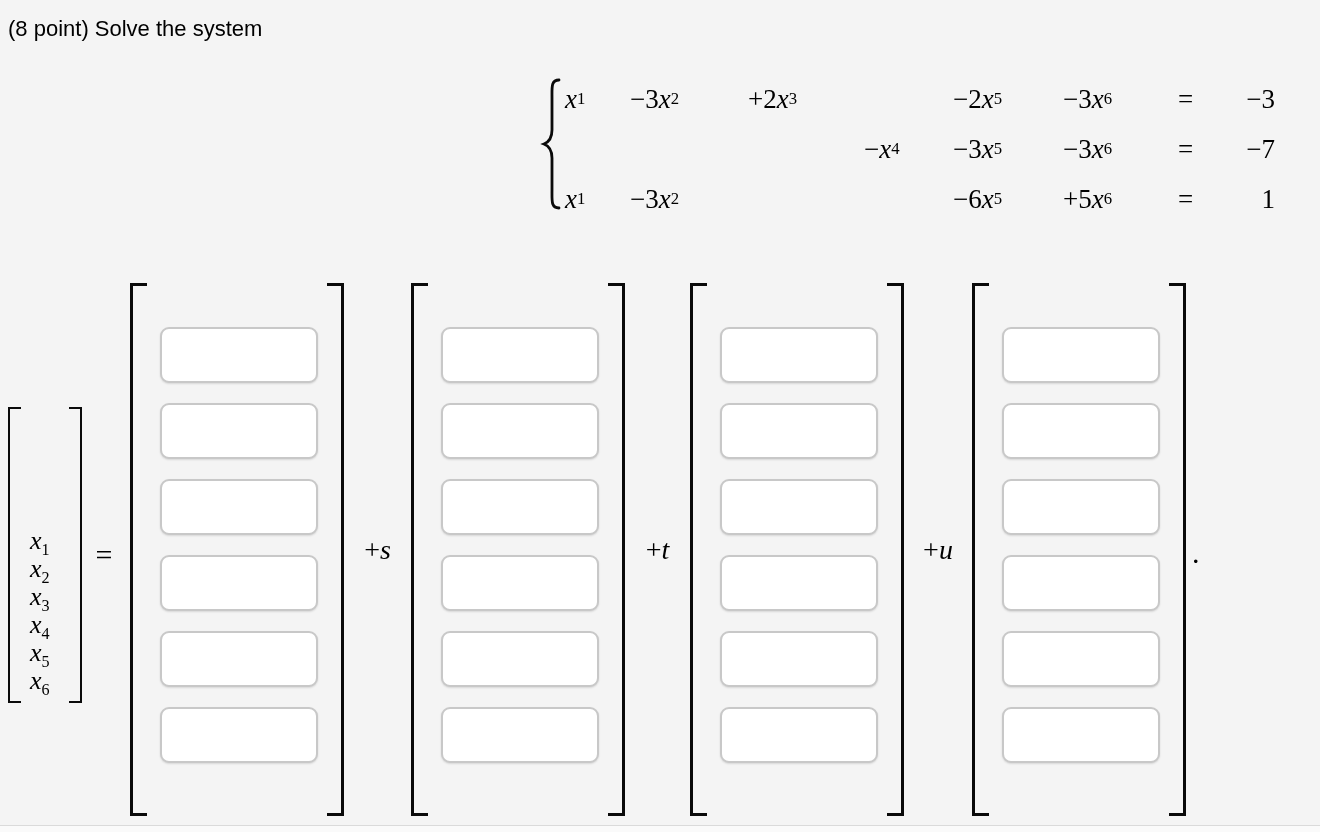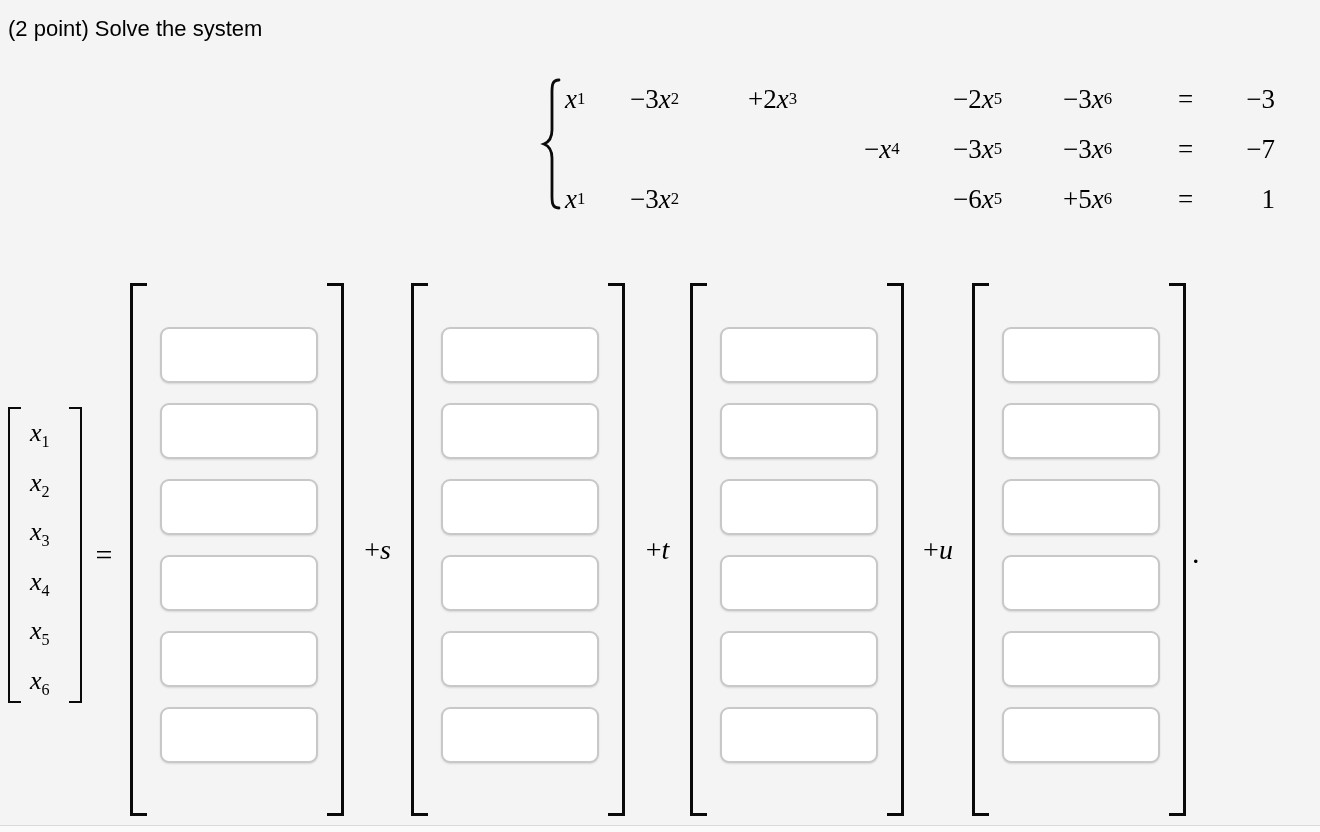--- a/index.html
+++ b/index.html
@@ -40,21 +40,21 @@
   
   #x-vector{
     position:absolute;left:8px;top:407px;width:74px;height:296px;
   }
   .smbr{position:absolute;top:0;bottom:0;width:11px;}
   .smbrL{left:0;border-left:2.5px solid #0a0a0a;border-top:2.5px solid #0a0a0a;border-bottom:2.5px solid #0a0a0a;}
   .smbrR{right:0;border-right:2.5px solid #0a0a0a;border-top:2.5px solid #0a0a0a;border-bottom:2.5px solid #0a0a0a;}
   #x-vector-entries{
     position:absolute;left:0;top:0;width:100%;height:100%;
     box-sizing:border-box;
-    display:flex;flex-direction:column;justify-content:space-between;
+    display:flex;flex-direction:column;justify-content:flex-end;
     padding:12px 0 8px 22px;
   }
   .x-entry{
     font-family:"Liberation Serif","DejaVu Serif",serif;
     font-size:26px;line-height:28px;
   }
   
   #main-equals{
     position:absolute;left:86px;top:538px;width:36px;
     text-align:center;
@@ -96,21 +96,21 @@
   }
   
   #bottom-divider{position:absolute;left:0;top:825px;width:1320px;height:1px;background:#dadada;}
   #bottom-strip{position:absolute;left:0;top:826px;width:1320px;height:6px;background:#fafafa;}
 </style>
 </head>
 <body>
 
 <div id="page">
 
-  <div id="title">(2 point) Solve the system</div>
+  <div id="title">(8 point) Solve the system</div>
 
   <div id="system">
     <svg id="brace" width="26" height="134" viewBox="0 0 26 134">
       <path d="M22 3 C14 3 15 10 15 21 L15 53 C15 61 12 65 7 67 C12 69 15 73 15 81 L15 113 C15 124 14 131 22 131" fill="none" stroke="#0a0a0a" stroke-width="2.8" stroke-linecap="round"></path>
     </svg>
     <div id="eq-rows">
         <div class="eq-cell c0">
           <i>x</i>
           <sub>1</sub>
         </div>

